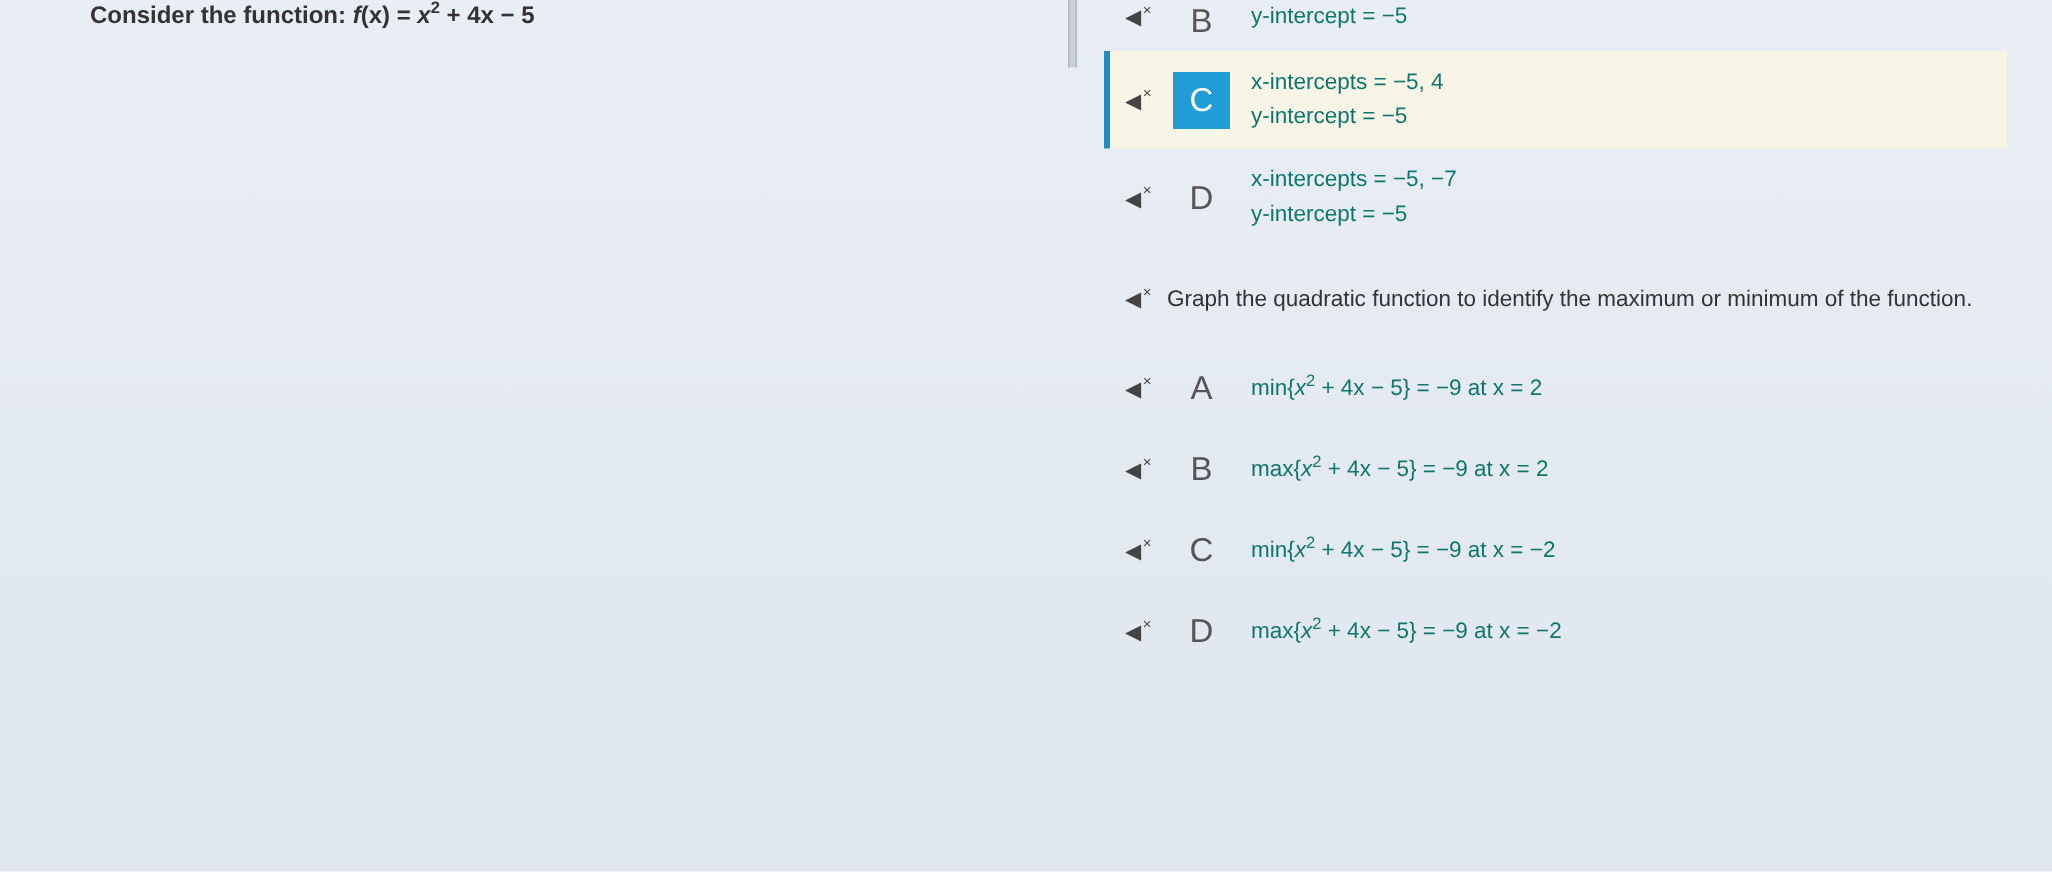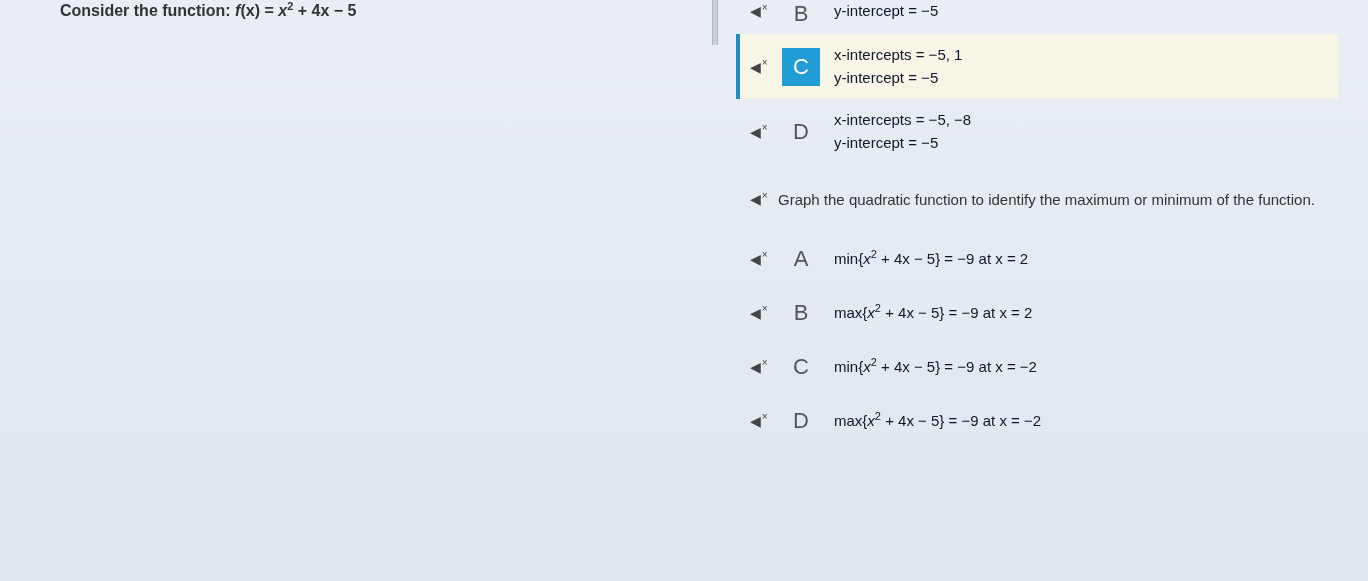--- a/index.html
+++ b/index.html
@@ -77,21 +77,21 @@
       color: #555;
       font-family: Arial, sans-serif;
     }
     .letter-badge.selected {
       background: #1f9dd4;
       color: #fff;
       font-weight: 500;
     }
     .option-content {
       font-size: 15px;
-      color: #0f172a;
+      color: #0f766e;
       line-height: 1.5;
     }
     .option-content div { white-space: nowrap; }
     .question-prompt {
       display: flex;
       align-items: flex-start;
       gap: 10px;
       margin: 25px 0 20px 0;
       font-size: 15px;
       color: #333;
@@ -136,30 +136,30 @@
     <div class="letter-badge">B</div>
     <div class="option-content">
       <div>y-intercept = −5</div>
     </div>
   </div>
 
   <div class="option-row selected">
     <span class="speaker-icon">◀</span>
     <div class="letter-badge selected">C</div>
     <div class="option-content">
-      <div>x-intercepts = −5, 1</div>
+      <div>x-intercepts = −5, 4</div>
       <div>y-intercept = −5</div>
     </div>
   </div>
 
   <div class="option-row">
     <span class="speaker-icon">◀</span>
     <div class="letter-badge">D</div>
     <div class="option-content">
-      <div>x-intercepts = −5, −8</div>
+      <div>x-intercepts = −5, −7</div>
       <div>y-intercept = −5</div>
     </div>
   </div>
 
   <div class="question-prompt">
     <span class="speaker-icon">◀</span>
     <div class="prompt-text">Graph the quadratic function to identify the maximum or minimum of the function.</div>
   </div>
 
   <div class="option-row compact">

